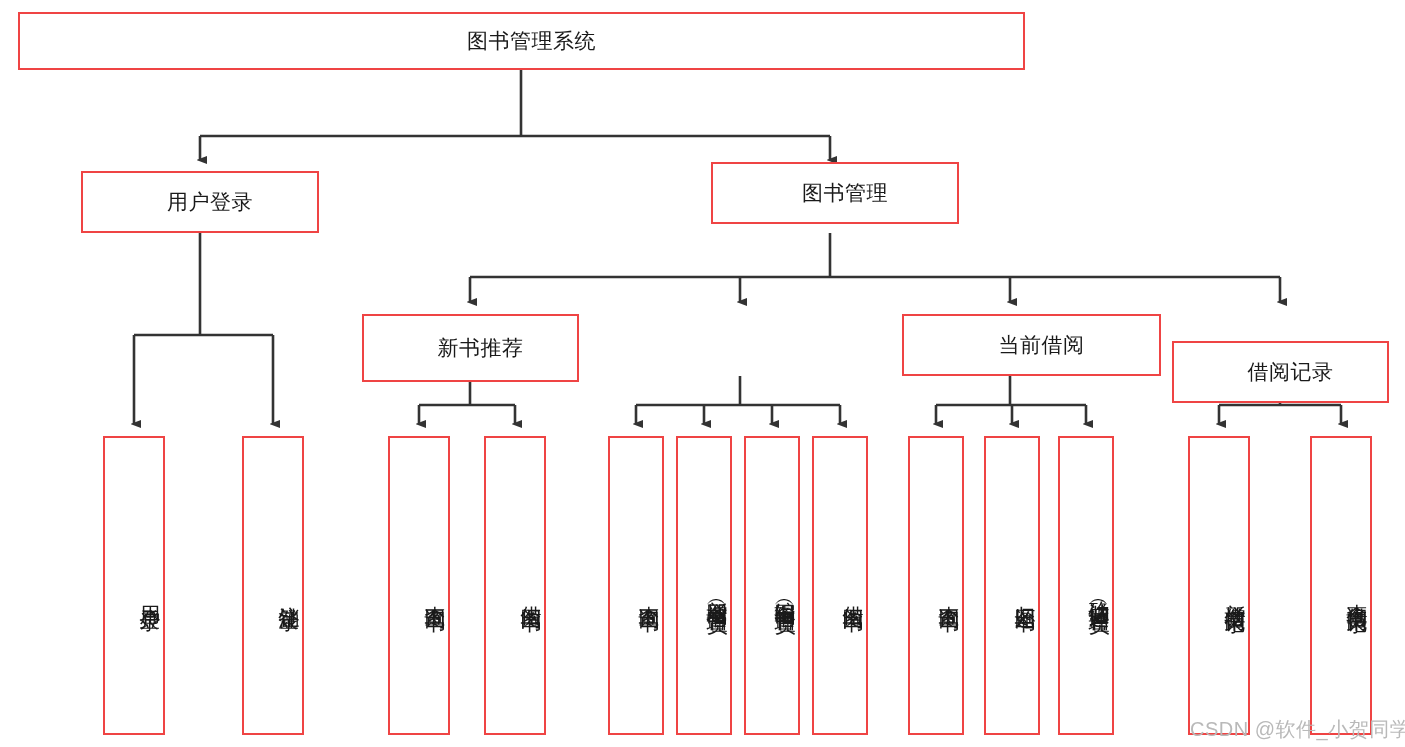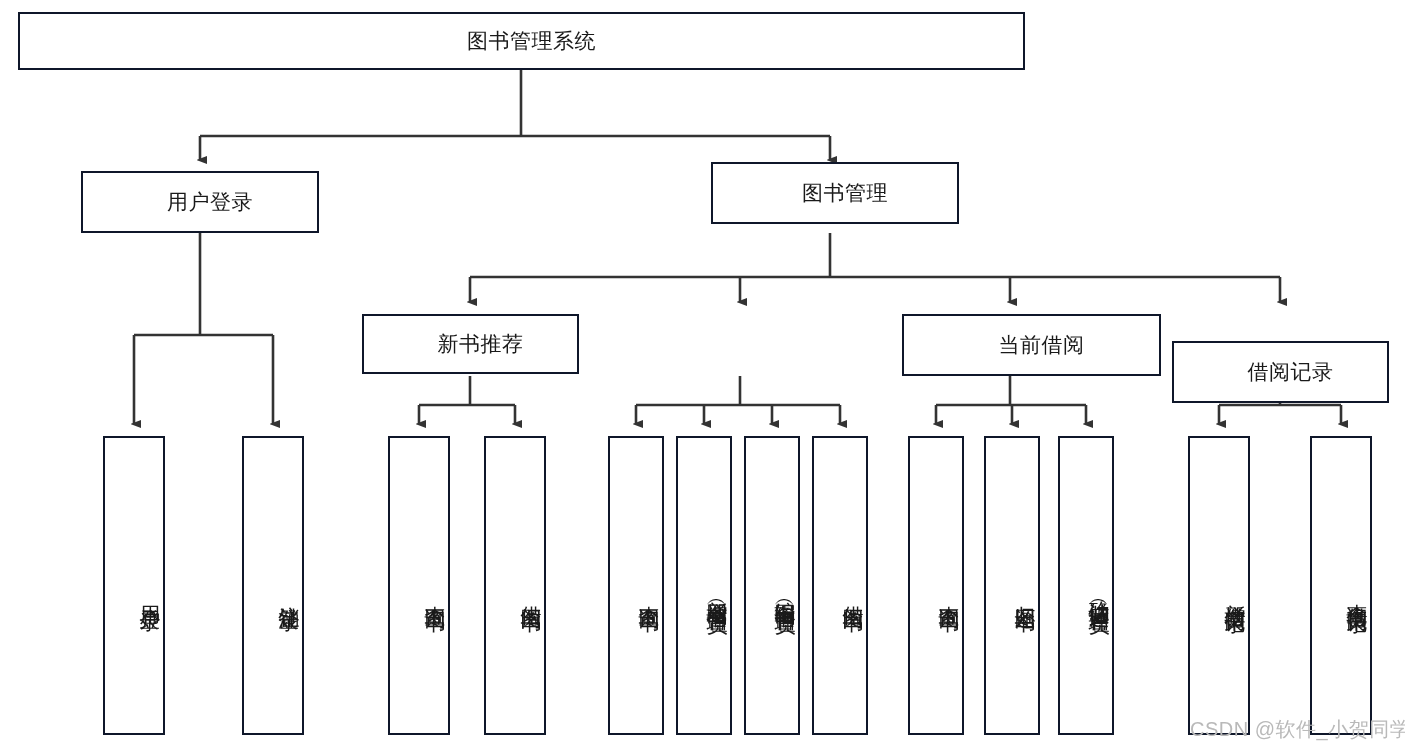--- a/index.html
+++ b/index.html
@@ -13,21 +13,21 @@
   #canvas {
     position: relative;
     width: 1405px;
     height: 747px;
     background: #ffffff;
     overflow: hidden;
   }
   .node {
     position: absolute;
     box-sizing: border-box;
-    border: 2px solid #0f172a;
+    border: 2px solid #ef4444;
     background: #ffffff;
     display: flex;
     align-items: center;
     justify-content: center;
     color: #1a1a1a;
     padding-left: 20px;
   }
   .node-h {
     font-size: 21px;
     letter-spacing: 0.5px;
@@ -130,21 +130,21 @@
     <span>图书管理系统</span>
   </div>
 
   <div class="node node-h" style="left:81px;top:171px;width:238px;height:62px;">
     <span>用户登录</span>
   </div>
   <div class="node node-h" style="left:711px;top:162px;width:248px;height:62px;">
     <span>图书管理</span>
   </div>
 
-  <div class="node node-h" style="left:362px;top:314px;width:217px;height:60px;">
+  <div class="node node-h" style="left:362px;top:314px;width:217px;height:68px;">
     <span>新书推荐</span>
   </div>
   <div class="node node-h" style="left:902px;top:314px;width:259px;height:62px;">
     <span>当前借阅</span>
   </div>
   <div class="node node-h" style="left:1172px;top:314px;width:217px;height:62px;margin-top:27px;">
     <span>借阅记录</span>
   </div>
 
   <div class="node node-v" style="left:103px;top:436px;width:62px;height:299px;">

